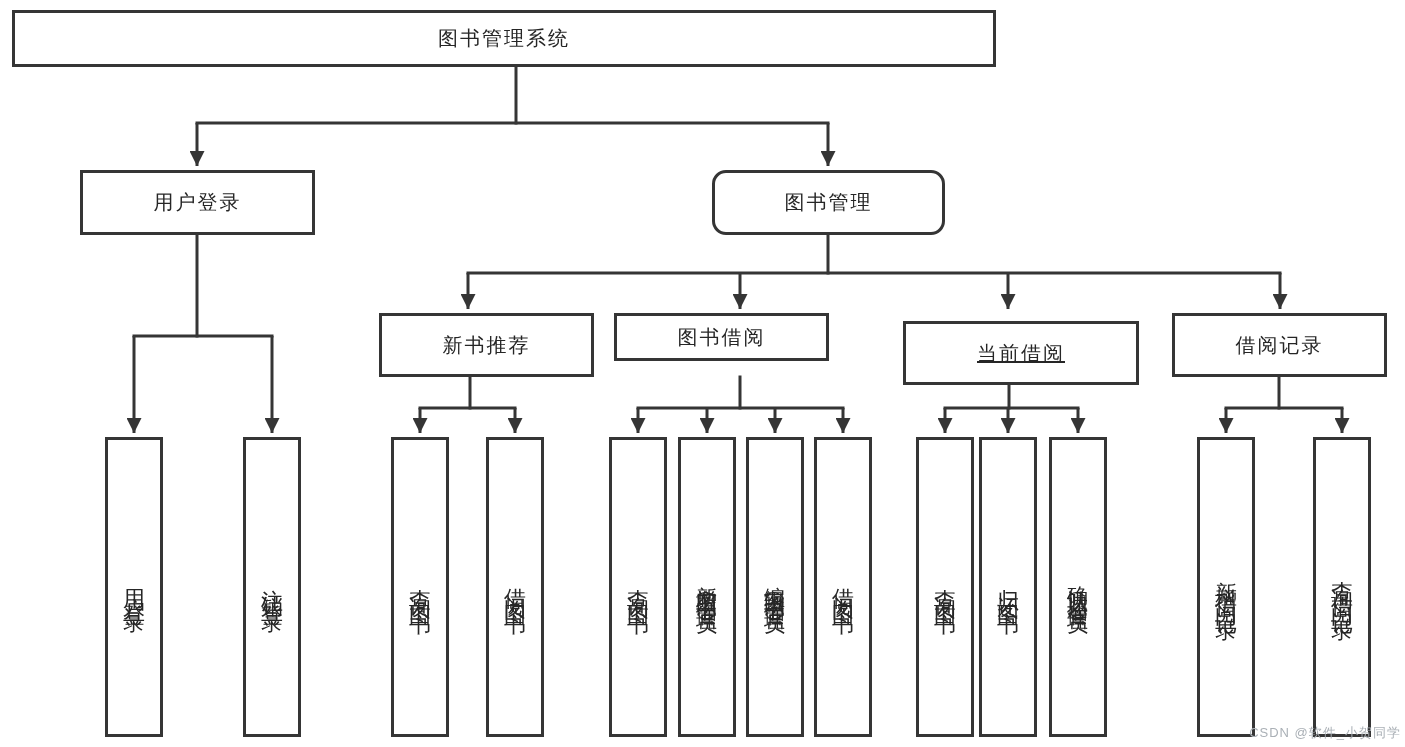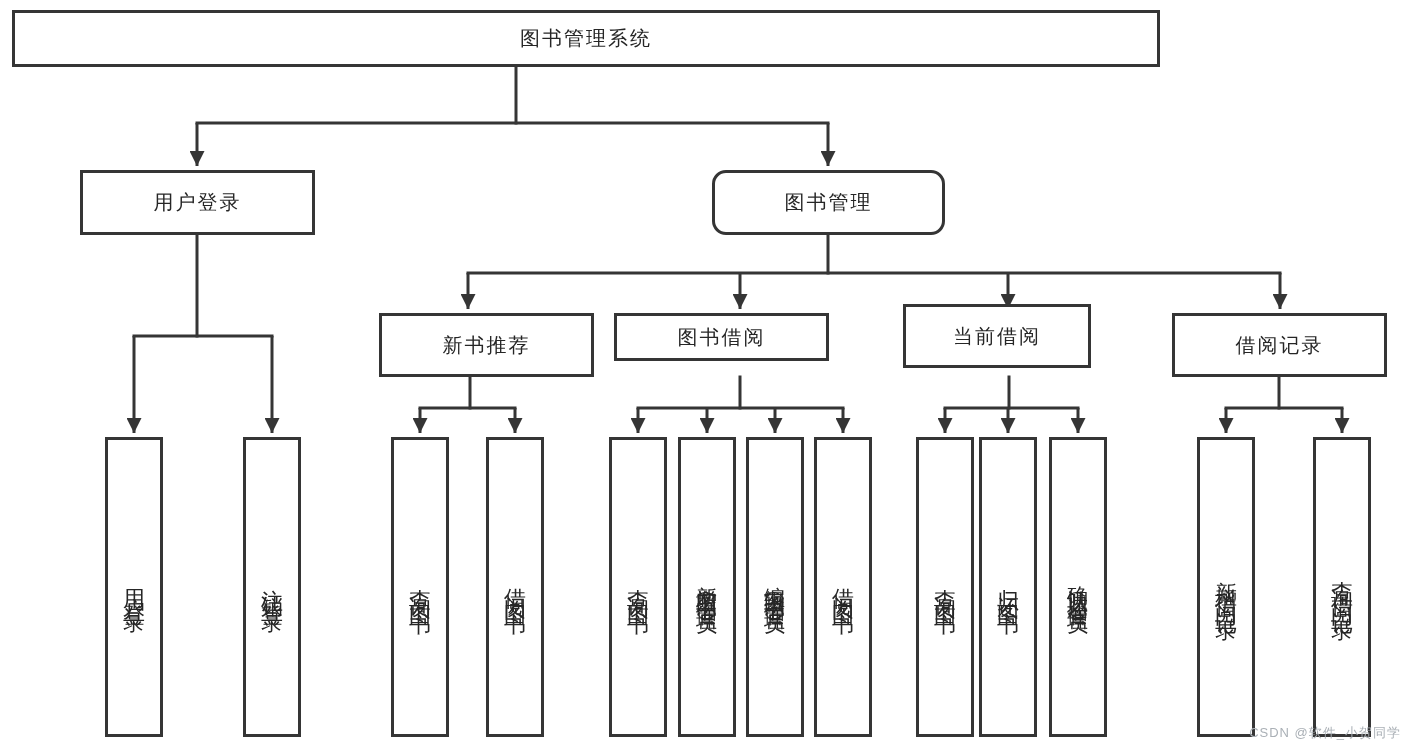--- a/index.html
+++ b/index.html
@@ -101,38 +101,38 @@
     <line x1="945" y1="408" x2="945" y2="433" marker-end="url(#arrow)"></line>
     <line x1="1008" y1="408" x2="1008" y2="433" marker-end="url(#arrow)"></line>
     <line x1="1078" y1="408" x2="1078" y2="433" marker-end="url(#arrow)"></line>
 
     <line x1="1279" y1="377" x2="1279" y2="408" stroke-linecap="square"></line>
     <line x1="1226" y1="408" x2="1342" y2="408" stroke-linecap="square"></line>
     <line x1="1226" y1="408" x2="1226" y2="433" marker-end="url(#arrow)"></line>
     <line x1="1342" y1="408" x2="1342" y2="433" marker-end="url(#arrow)"></line>
   </svg>
 
-  <div class="box hbox" style="left:12px; top:10px; width:1148px; height:57px;">
+  <div class="box hbox" style="left:12px; top:10px; width:984px; height:57px;">
     <span>图书管理系统</span>
   </div>
 
   <div class="box hbox" style="left:80px; top:170px; width:235px; height:65px;">
     <span>用户登录</span>
   </div>
   <div class="box hbox" style="left:712px; top:170px; width:233px; height:65px;border-radius:14px;">
     <span>图书管理</span>
   </div>
 
   <div class="box hbox" style="left:379px; top:313px; width:215px; height:64px;">
     <span>新书推荐</span>
   </div>
   <div class="box hbox" style="left:614px; top:313px; width:215px; height:48px;font-family:Liberation Serif, serif;">
     <span>图书借阅</span>
   </div>
-  <div class="box hbox" style="left:903px; top:304px; width:188px; height:64px;">
+  <div class="box hbox" style="left:903px; top:321px; width:236px; height:64px;text-decoration:underline;">
     <span>当前借阅</span>
   </div>
   <div class="box hbox" style="left:1172px; top:313px; width:215px; height:64px;">
     <span>借阅记录</span>
   </div>
 
   <div class="box" style="left:105px; top:437px; width:58px; height:300px;">
     <span class="vtext">用户登录</span>
   </div>
   <div class="box" style="left:243px; top:437px; width:58px; height:300px;">

